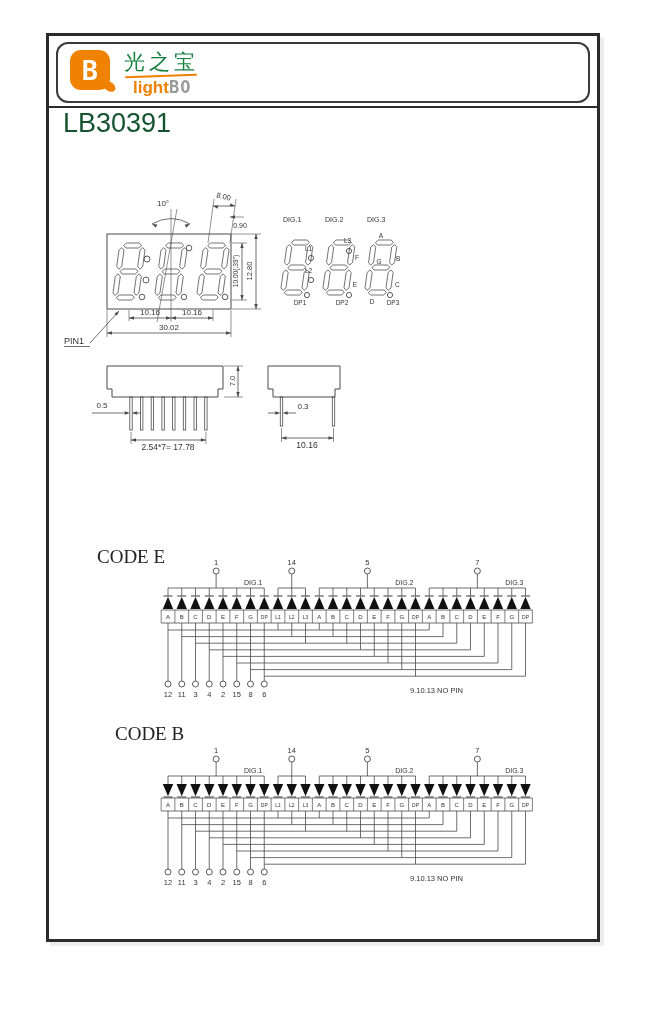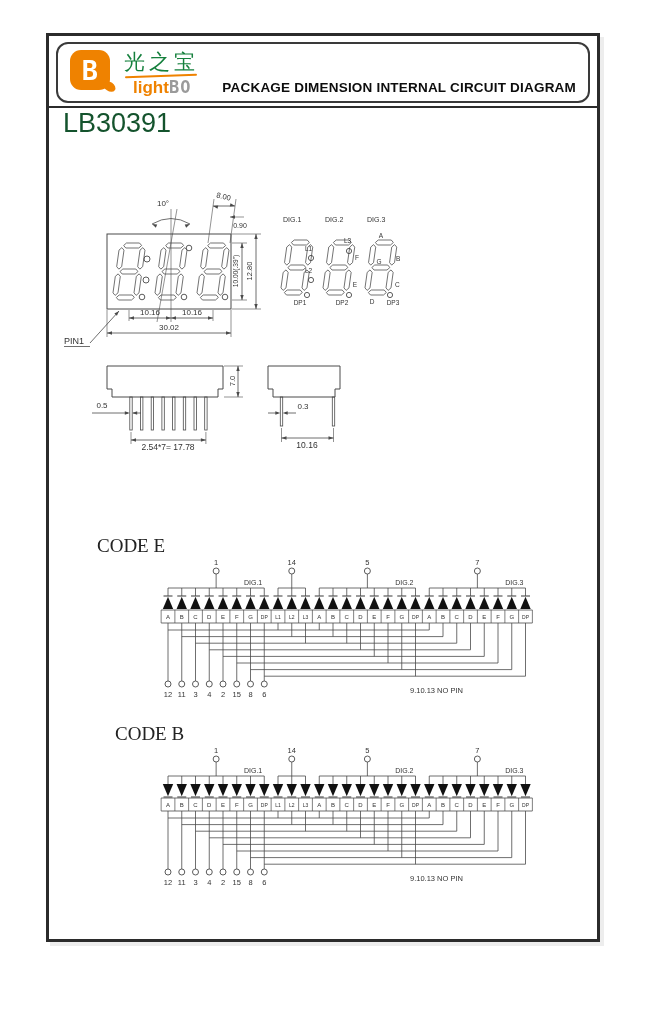--- a/index.html
+++ b/index.html
@@ -22,39 +22,38 @@
            font-family:"DejaVu Serif","Liberation Serif",serif;letter-spacing:4px;}
   .logo-swoosh{position:absolute;left:57px;top:27px;width:72px;height:2px;background:#ef8200;
            transform:rotate(-2deg);border-radius:2px;}
   .logo-en{position:absolute;left:57px;top:29px;font-size:17px;font-weight:bold;margin-left:8px;}
   .logo-en .light{color:#ef8200;}
   .logo-en .bo{color:#9a9a9a;letter-spacing:1px;font-family:"DejaVu Sans Mono",monospace;}
   .hdr-title{position:absolute;right:12px;top:36px;font-size:13.5px;font-weight:bold;
              letter-spacing:0.2px;color:#0d0d0d;white-space:nowrap;}
   .partno{position:absolute;left:14px;top:72px;font-size:27px;color:#14532d;}
   .code-title{position:absolute;font-family:"Liberation Serif",serif;font-size:19px;color:#222;}
-  #codeE-title{left:48px;top:499px;text-align:center;}
+  #codeE-title{left:48px;top:510px;text-align:center;}
   #codeB-title{left:48px;top:687px;margin-left:18px;}
   svg.dwg{position:absolute;left:0;top:0;}
 </style>
 </head>
 <body>
 
 <div class="page">
   <div class="frame">
 
     <div class="header-box">
       <div class="logo">
         <div class="logo-icon">B</div>
         <div class="logo-drop"></div>
         <div class="logo-cn">光之宝</div>
         <div class="logo-swoosh"></div>
         <div class="logo-en"><span class="light">light</span><span class="bo">BO</span></div>
       </div>
-      <div class="hdr-title">PACKAGE DIMENSION INTERNAL CIRCUIT DIAGRAM</div>
     </div>
 
     <div class="divider"></div>
 
     <div class="partno">LB30391</div>
 
     <div class="code-title" id="codeE-title">CODE E</div>
     <div class="code-title" id="codeB-title">CODE B</div>
 
     <svg id="dwg" class="dwg" width="548" height="903" viewBox="49 36 548 903">

